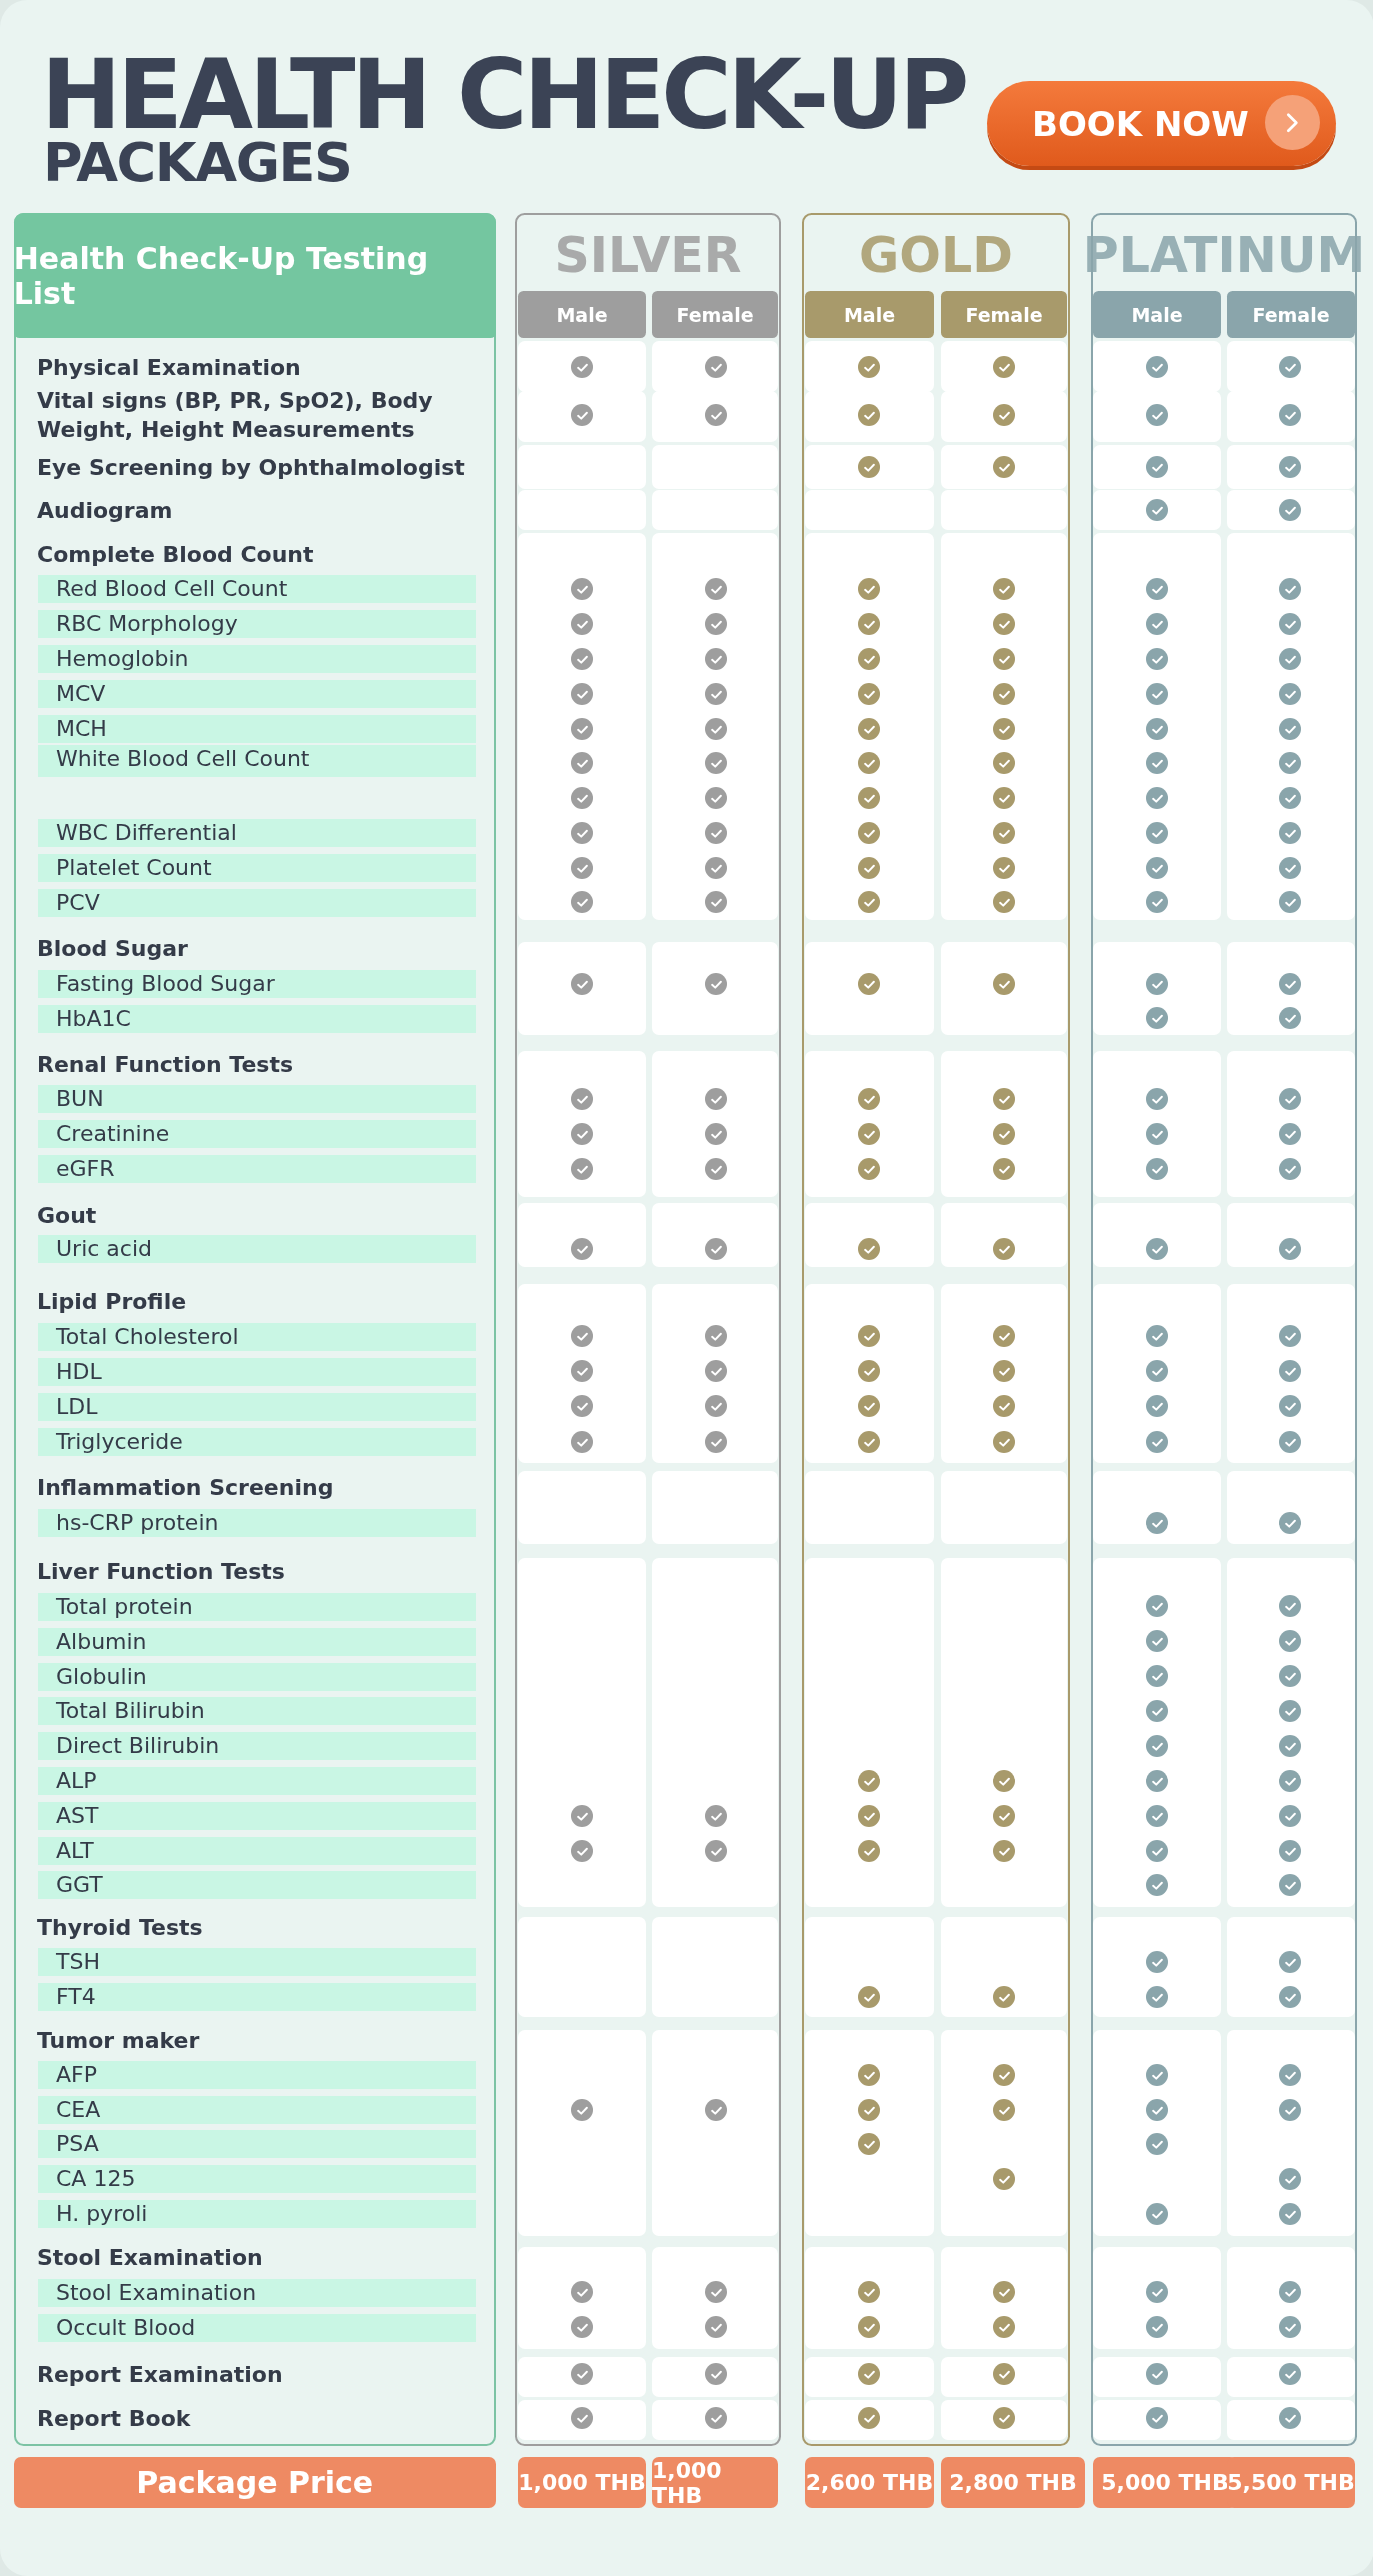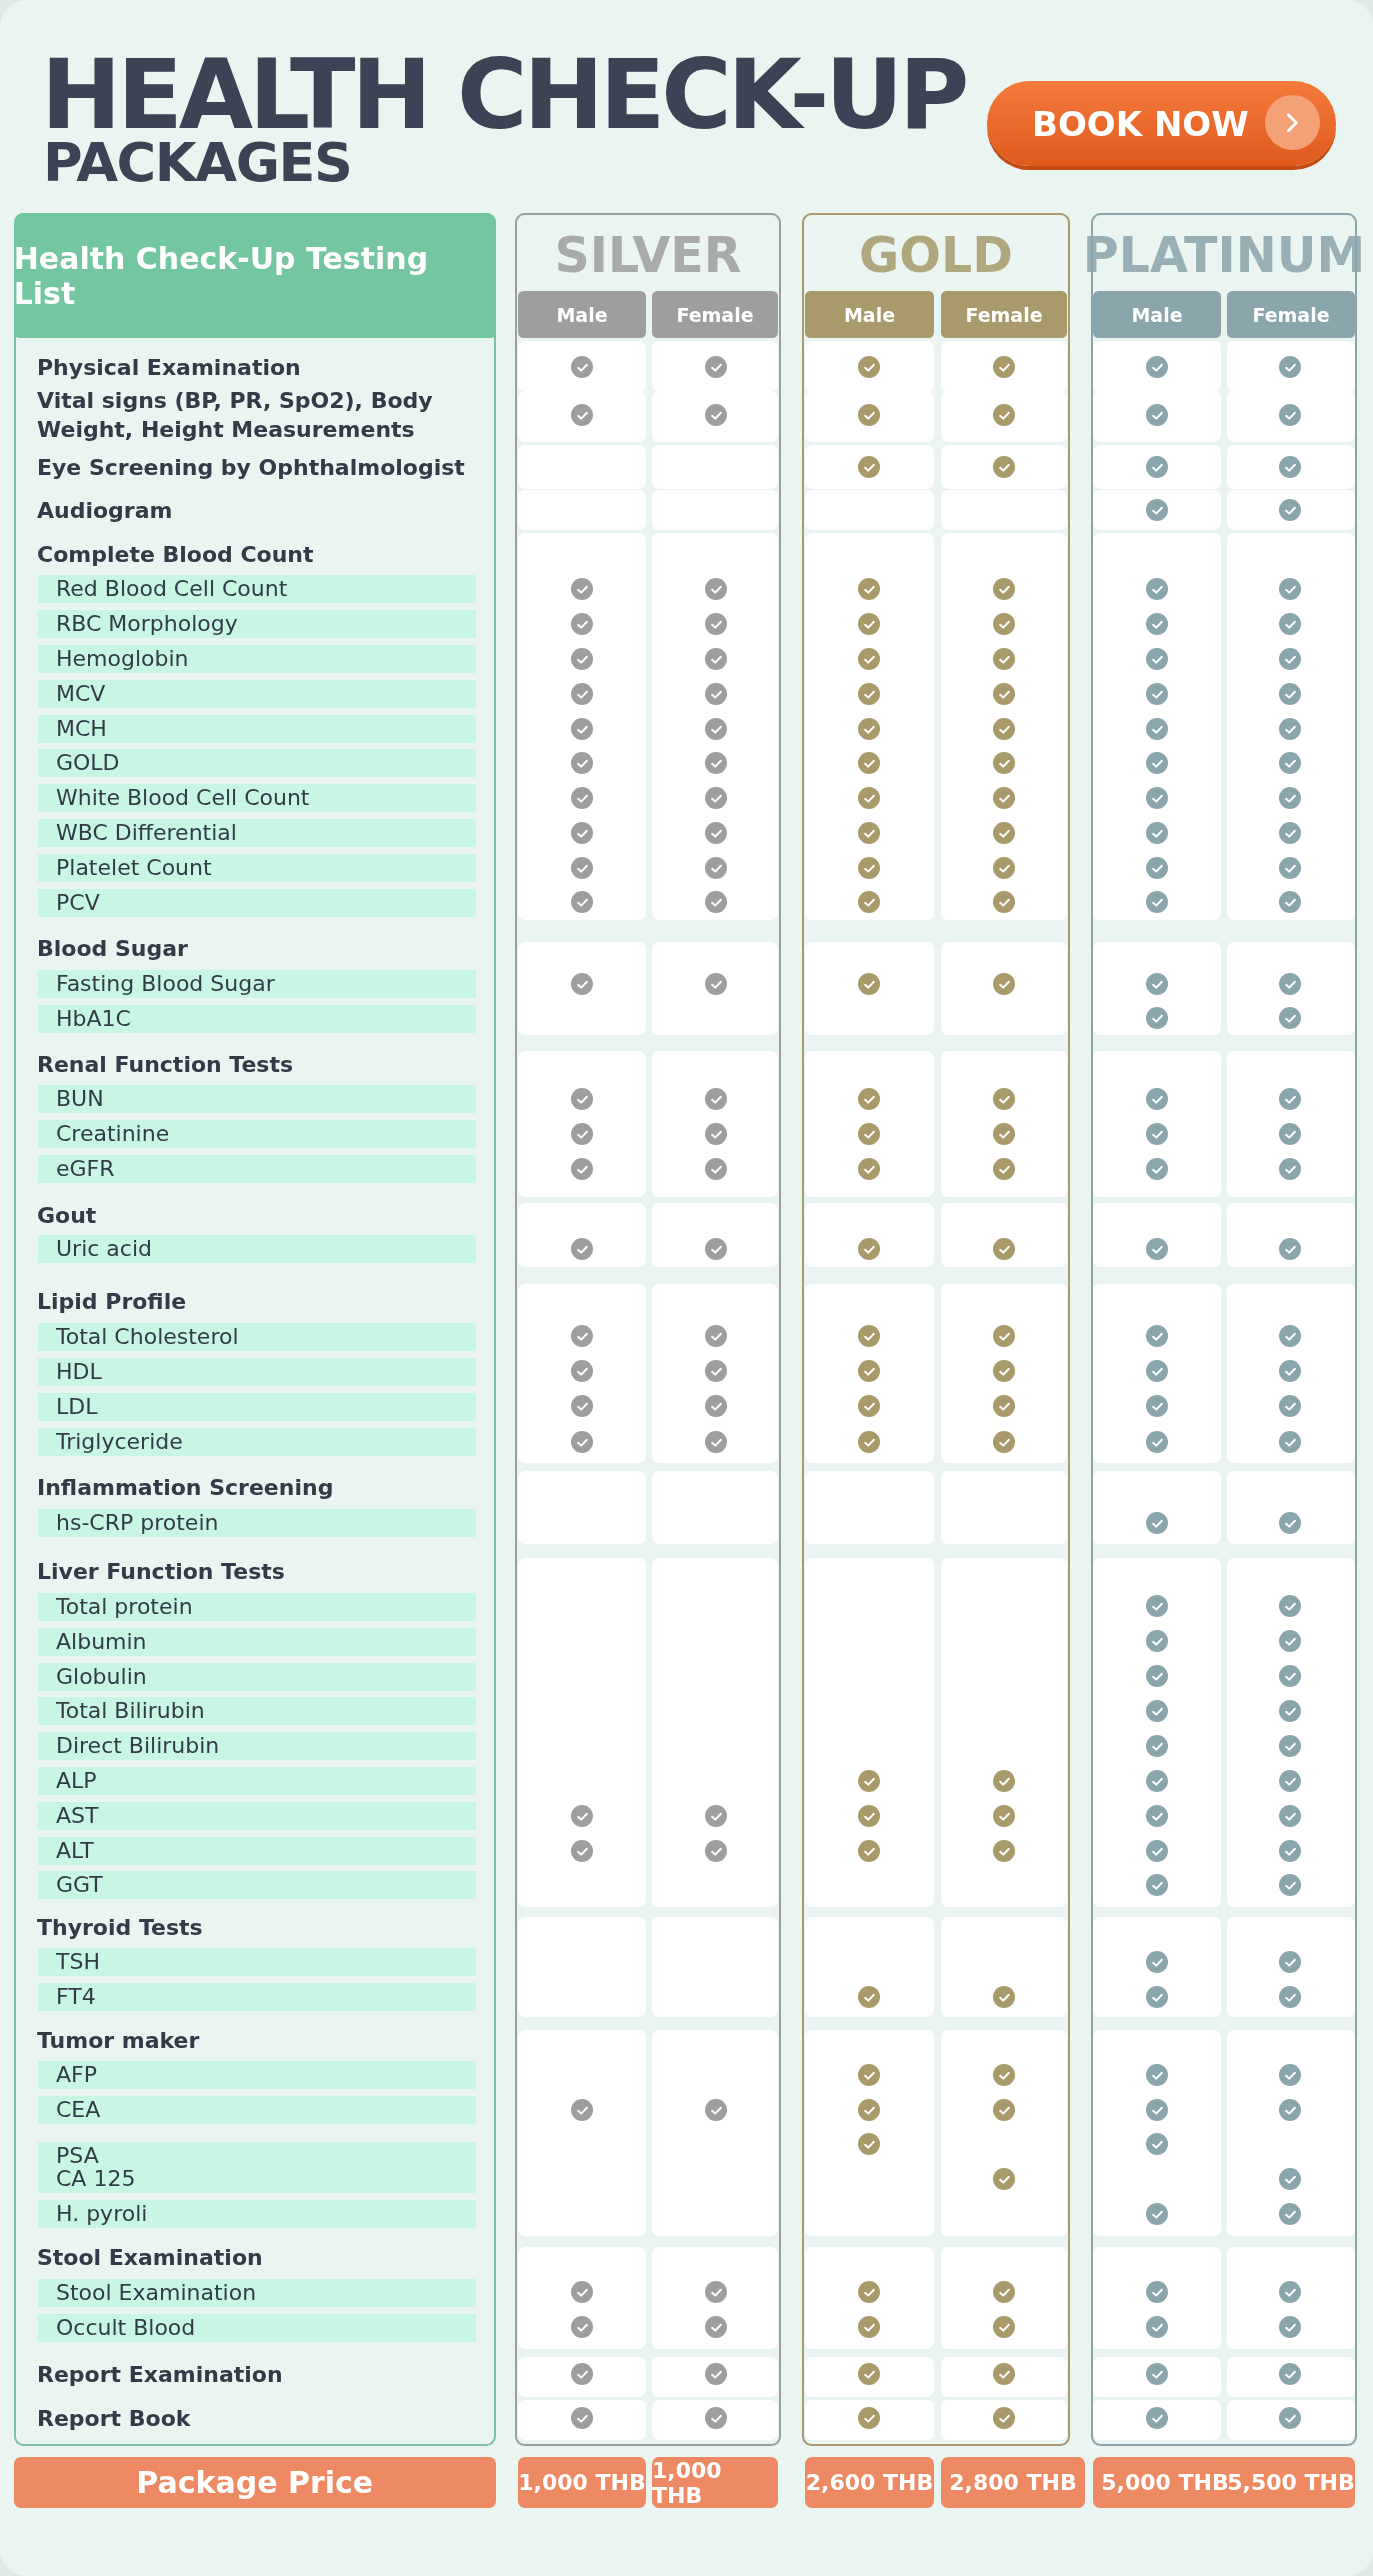--- a/index.html
+++ b/index.html
@@ -429,21 +429,21 @@
     <div class="check" style="left: 1146px; top: 752px; background: rgb(138, 165, 171);">
       <svg viewBox="0 0 24 24">
         <path d="M5 12.5 L10 17 L19 7.5" fill="none" stroke="#fff" stroke-width="3.2" stroke-linecap="round" stroke-linejoin="round"></path>
       </svg>
     </div>
     <div class="check" style="left: 1279px; top: 752px; background: rgb(138, 165, 171);">
       <svg viewBox="0 0 24 24">
         <path d="M5 12.5 L10 17 L19 7.5" fill="none" stroke="#fff" stroke-width="3.2" stroke-linecap="round" stroke-linejoin="round"></path>
       </svg>
     </div>
-    <div class="row-label sub" style="top: 784px; text-align: right;">White Blood Cell Count</div>
+    <div class="row-label sub" style="top: 745px; text-align: right;">White Blood Cell Count</div>
     <div class="check" style="left: 571px; top: 787px; background: rgb(158, 158, 158);">
       <svg viewBox="0 0 24 24">
         <path d="M5 12.5 L10 17 L19 7.5" fill="none" stroke="#fff" stroke-width="3.2" stroke-linecap="round" stroke-linejoin="round"></path>
       </svg>
     </div>
     <div class="check" style="left: 705px; top: 787px; background: rgb(158, 158, 158);">
       <svg viewBox="0 0 24 24">
         <path d="M5 12.5 L10 17 L19 7.5" fill="none" stroke="#fff" stroke-width="3.2" stroke-linecap="round" stroke-linejoin="round"></path>
       </svg>
     </div>
@@ -1095,21 +1095,21 @@
     <div class="check" style="left: 1146px; top: 2099px; background: rgb(138, 165, 171);">
       <svg viewBox="0 0 24 24">
         <path d="M5 12.5 L10 17 L19 7.5" fill="none" stroke="#fff" stroke-width="3.2" stroke-linecap="round" stroke-linejoin="round"></path>
       </svg>
     </div>
     <div class="check" style="left: 1279px; top: 2099px; background: rgb(138, 165, 171);">
       <svg viewBox="0 0 24 24">
         <path d="M5 12.5 L10 17 L19 7.5" fill="none" stroke="#fff" stroke-width="3.2" stroke-linecap="round" stroke-linejoin="round"></path>
       </svg>
     </div>
-    <div class="row-label sub" style="top: 2130px; margin-top: 12px;">PSA</div>
+    <div class="row-label sub" style="top: 2130px;">PSA</div>
     <div class="check" style="left: 858px; top: 2133px; background: rgb(168, 154, 107);">
       <svg viewBox="0 0 24 24">
         <path d="M5 12.5 L10 17 L19 7.5" fill="none" stroke="#fff" stroke-width="3.2" stroke-linecap="round" stroke-linejoin="round"></path>
       </svg>
     </div>
     <div class="check" style="left: 1146px; top: 2133px; background: rgb(138, 165, 171);">
       <svg viewBox="0 0 24 24">
         <path d="M5 12.5 L10 17 L19 7.5" fill="none" stroke="#fff" stroke-width="3.2" stroke-linecap="round" stroke-linejoin="round"></path>
       </svg>
     </div>

